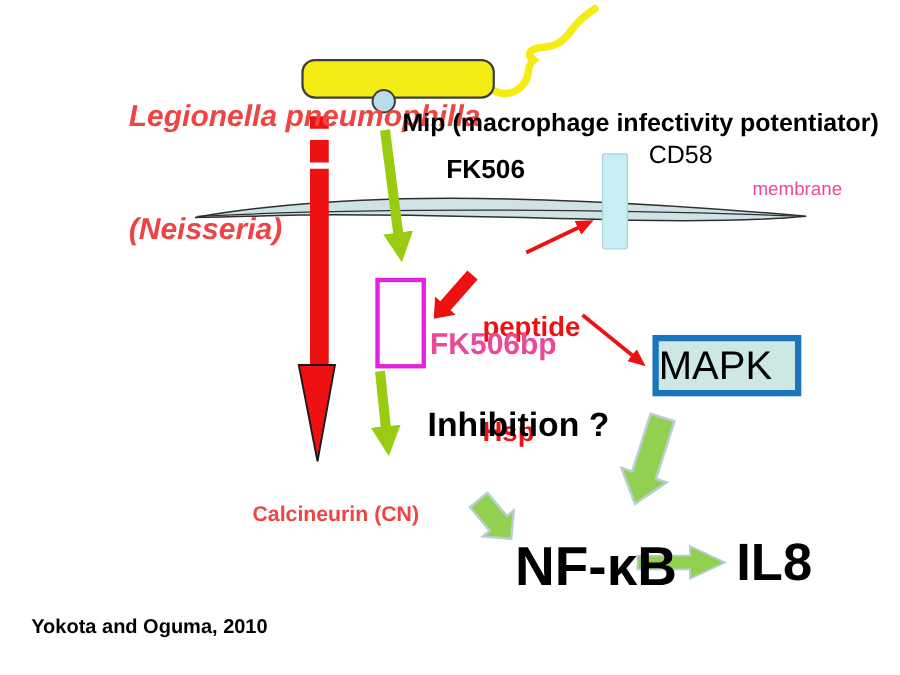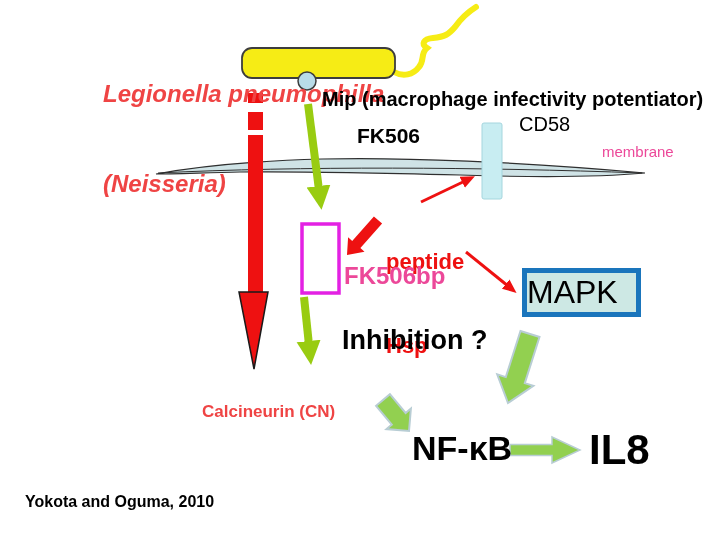--- a/index.html
+++ b/index.html
@@ -10,21 +10,21 @@
   .pathogen{left:103px;top:19px;font-size:24px;font-weight:bold;font-style:italic;
             color:#ef4444;line-height:30px;}
   .mip{left:322px;top:88px;font-size:20px;font-weight:bold;}
   .fk506{left:322px;top:124px;font-size:21px;font-weight:bold;margin-left:35px;}
   .cd58{left:519px;top:113px;font-size:20px;font-weight:normal;}
   .membrane-lbl{left:602px;top:143px;font-size:15px;font-weight:normal;color:#ec4899;}
   .hsp{left:386px;top:192px;font-size:22px;font-weight:bold;color:#ee1111;line-height:28px;}
   .fk506bp{left:344px;top:262px;font-size:24px;font-weight:bold;color:#ec4899;}
   .inhibition{left:342px;top:325px;font-size:27px;font-weight:bold;}
   .calcineurin{left:202px;top:376px;font-size:17px;font-weight:bold;color:#ef4444;margin-top:26px;}
-  .nfkb{left:412px;top:429px;font-size:34px;font-weight:bold;text-align:center;}
+  .nfkb{left:412px;top:429px;font-size:44px;font-weight:bold;text-align:center;}
   .il8{left:589px;top:426px;font-size:42px;font-weight:bold;}
   .citation{left:25px;top:493px;font-size:16px;font-weight:bold;}
   .mapk-box{position:absolute;left:522px;top:268px;width:119px;height:49px;
             background:#cde8e4;border:5px solid #1a75bc;box-sizing:border-box;
             display:flex;align-items:center;justify-content:flex-start;
             font-size:32px;color:#000;}
 </style>
 </head>
 <body>
 

